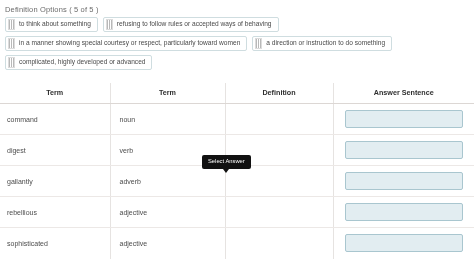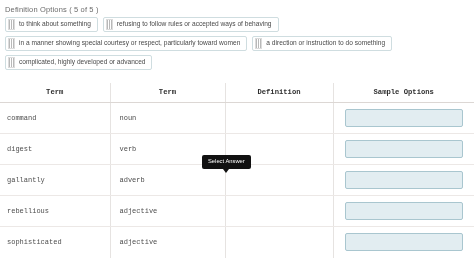--- a/index.html
+++ b/index.html
@@ -72,21 +72,20 @@
   #term-table {
     position: relative;
     margin-top: 9px;
     width: 474px;
     border-collapse: collapse;
     table-layout: fixed;
   }
   #term-table th, #term-table td {
     box-sizing: border-box;
     border-right: 1px solid #e6e3e1;
-    font-family: Liberation Mono, monospace;
   }
   #term-table th:last-child, #term-table td:last-child {
     border-right: none;
   }
   thead th {
     font-size: 7.2px;
     font-weight: bold;
     color: #2f2f2f;
     text-align: center;
     padding: 5px 0 6px 0;
@@ -194,21 +193,21 @@
     <col class="col-term">
       <col class="col-form">
       <col class="col-def">
       <col class="col-sent">
   </colgroup>
   <thead>
     <tr>
       <th class="no-rule">Term</th>
       <th class="no-rule">Term</th>
       <th class="no-rule">Definition</th>
-      <th>Sample Options</th>
+      <th>Answer Sentence</th>
     </tr>
   </thead>
   <tbody>
 
     <tr>
       <td class="cell-term">command</td>
       <td class="cell-form">noun</td>
       <td class="cell-def"></td>
       <td class="cell-sent">
         <div class="sentence-box"></div>

